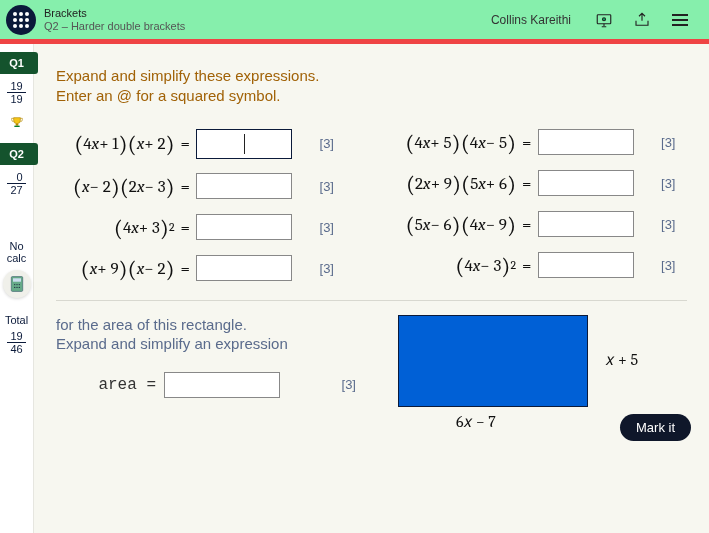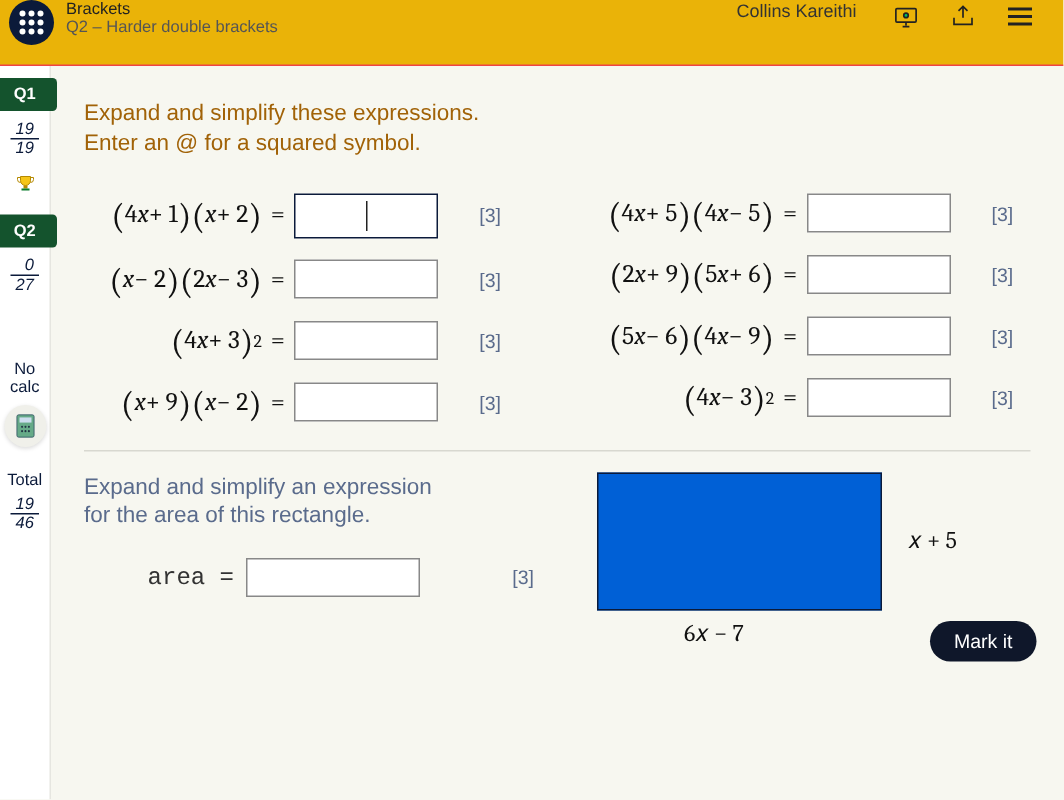--- a/index.html
+++ b/index.html
@@ -8,24 +8,25 @@
     background: #f7f7f0;
     width: 709px;
     height: 533px;
     overflow: hidden;
     font-size: 13px;
     color: #333;
   }
   
   .header {
     height: 44px;
-    background: #eab308;
+    background: #86efac;
     display: flex;
+    align-items: center;
     padding: 0 10px 0 0;
-    border-bottom: 1px solid #ef4444;
+    border-bottom: 5px solid #ef4444;
   }
   .logo {
     width: 30px; height: 30px;
     margin: 0 8px 0 6px;
     border-radius: 50%;
     background: #0b1a3a;
     display: flex; align-items: center; justify-content: center;
   }
   .logo-dots {
     display: grid; grid-template-columns: repeat(3,4px); grid-template-rows: repeat(3,4px);
@@ -53,21 +54,21 @@
     font-size:11px;
   }
   .qbtn {
     width: 42px; height:22px;
     background:#14532d; color:#fff;
     border-radius:3px;
     display:flex; align-items:center; justify-content:center;
     font-size:11px; font-weight:600;
     margin-bottom:6px;
   }
-  .frac { text-align:right; margin-bottom:10px;font-style:italic; }
+  .frac { text-align:right; margin-bottom:10px; }
   .frac .num { border-bottom:1px solid #0b1a3a; padding:0 3px; }
   .frac .den { padding:0 3px; }
   .trophy { width:16px; height:16px; margin-bottom:12px; }
   .nocalc { text-align:center; font-size:11px; color:#0b1a3a; line-height:1.1; margin-top:4px; margin-bottom:6px; }
   .calc-ic {
     width:28px; height:28px; border-radius:50%; background:#f0f0ea;
     display:flex; align-items:center; justify-content:center;
     box-shadow:0 1px 3px rgba(0,0,0,0.15);
     margin-bottom:16px;
   }
@@ -288,22 +289,22 @@
           </div>
         </div>
       </div>
     </div>
 
     <hr class="div">
 
     <div class="sect2">
       <div class="sect2-left">
         <div class="instr2">
+          <div>for the area of this rectangle.</div>
           <div>Expand and simplify an expression</div>
-          <div>for the area of this rectangle.</div>
         </div>
         <div class="area-row">
           <span class="area-lbl">area  =</span>
           <input class="inp" style="width: 116px;">
           <span class="marks" style="margin-left:40px">[3]</span>
         </div>
       </div>
       <div class="rect-wrap">
         <div class="rect"></div>
         <div class="rect-side">𝑥 + 5</div>

